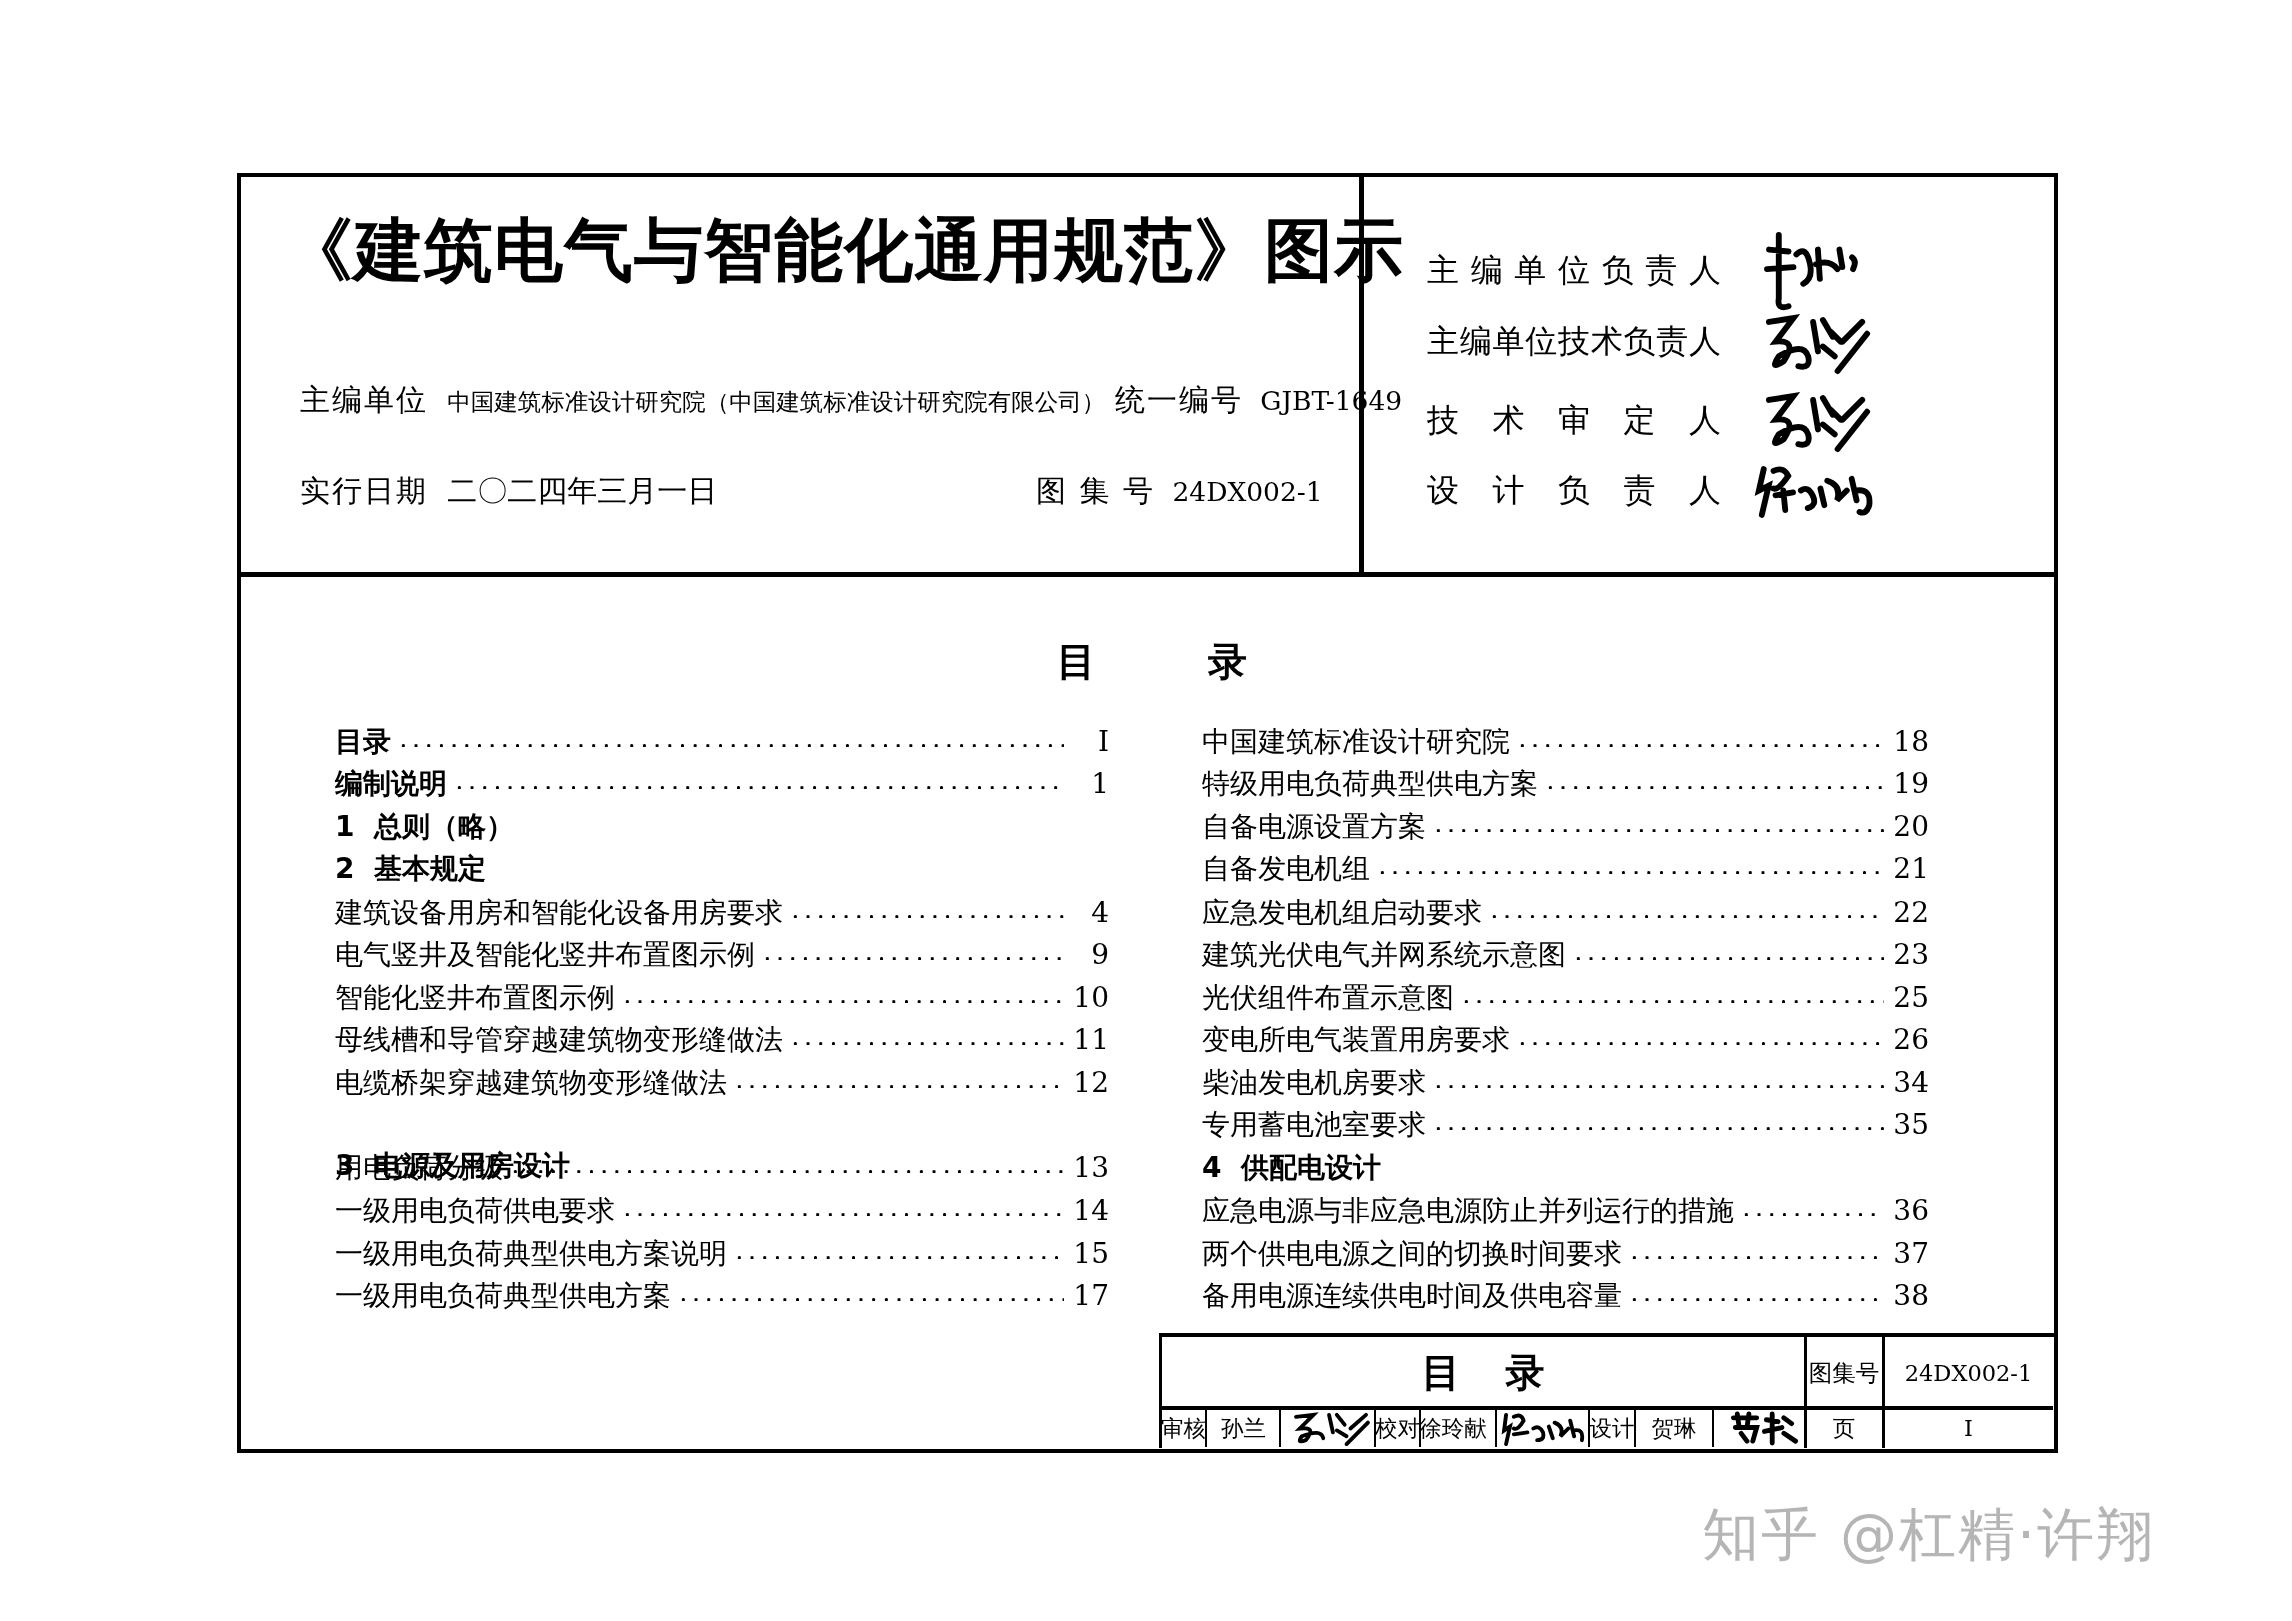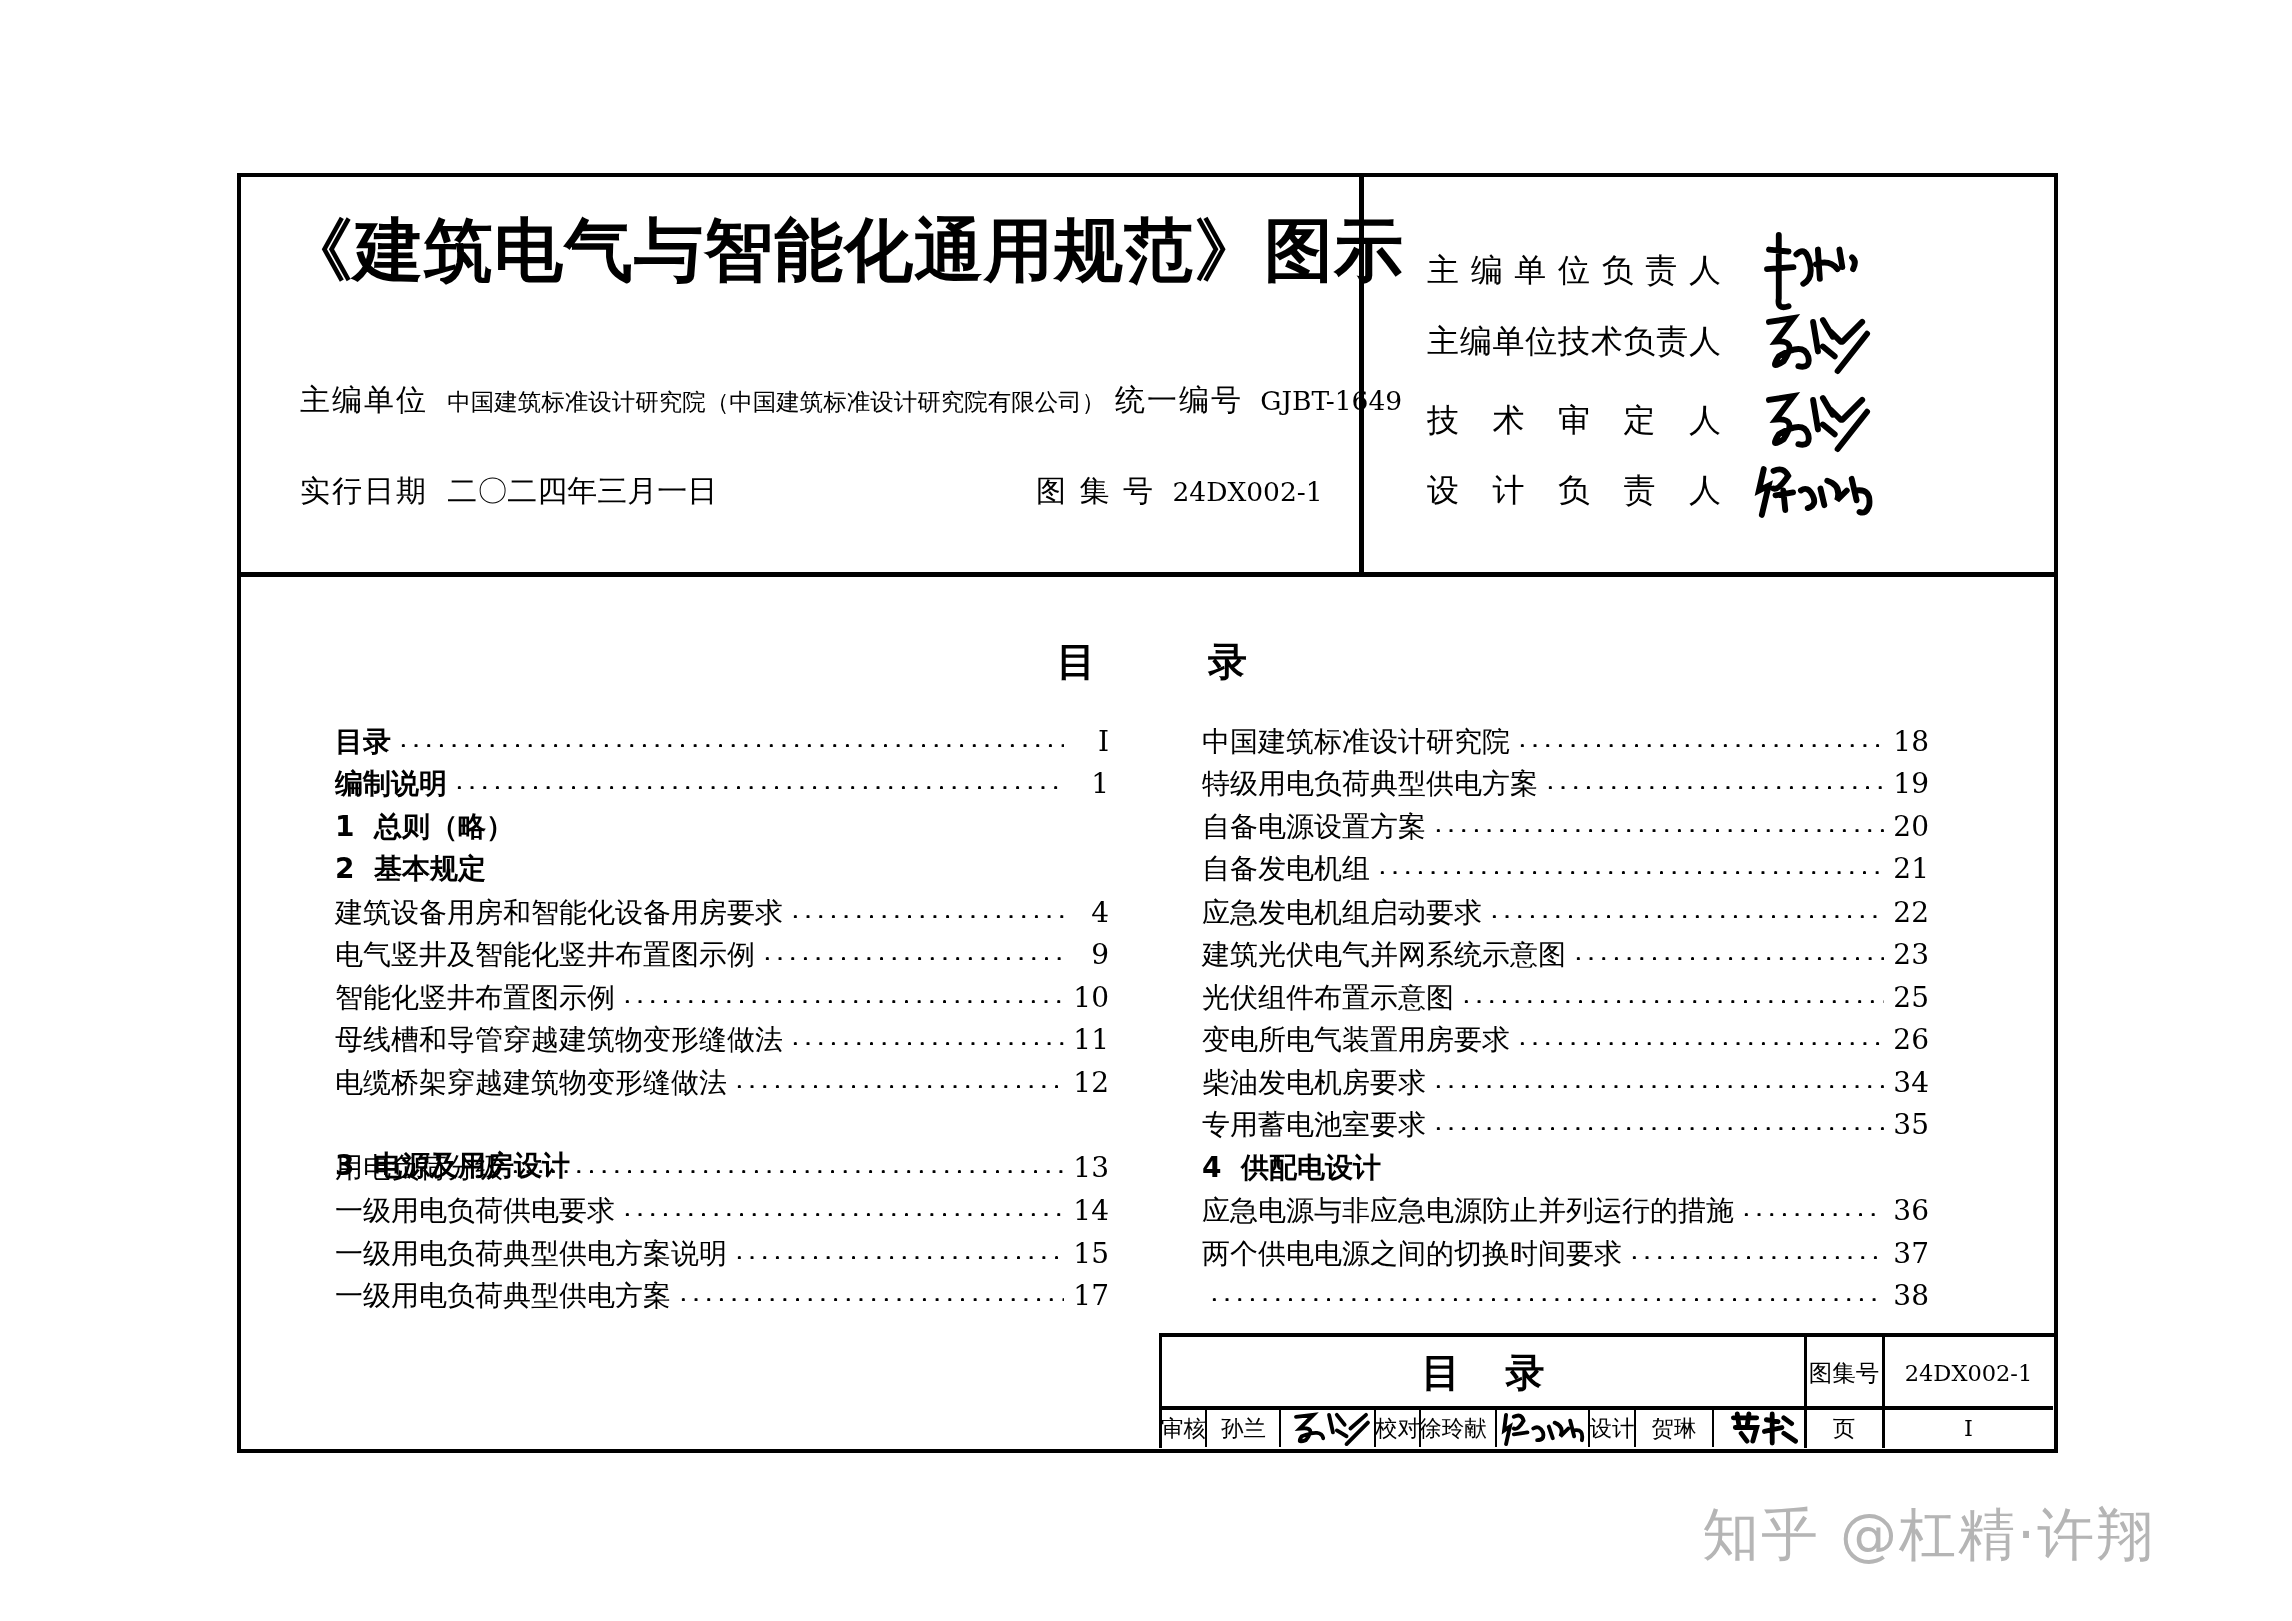--- a/index.html
+++ b/index.html
@@ -258,20 +258,21 @@
     <span class="t">应急电源与非应急电源防止并列运行的措施</span>
       <span class="d"></span>
       <span class="p">36</span>
   </div>
   <div class="toc-row" style="top:512px; width:727px;">
     <span class="t">两个供电电源之间的切换时间要求</span>
       <span class="d"></span>
       <span class="p">37</span>
   </div>
   <div class="toc-row" style="top:554px; width:727px;">
+    <span class="t">备用电源连续供电时间及供电容量</span>
       <span class="d"></span>
       <span class="p">38</span>
   </div>
 </div>
 
 <div class="tb"></div>
 
 <div class="hline" style="left:1159px; top:1406px; width:894px; height:3.9px;"></div>
 <div class="vline" style="left:1804px; top:1333px; width:2.9px; height:115px;"></div>
 <div class="vline" style="left:1882px; top:1333px; width:2.9px; height:115px;"></div>

